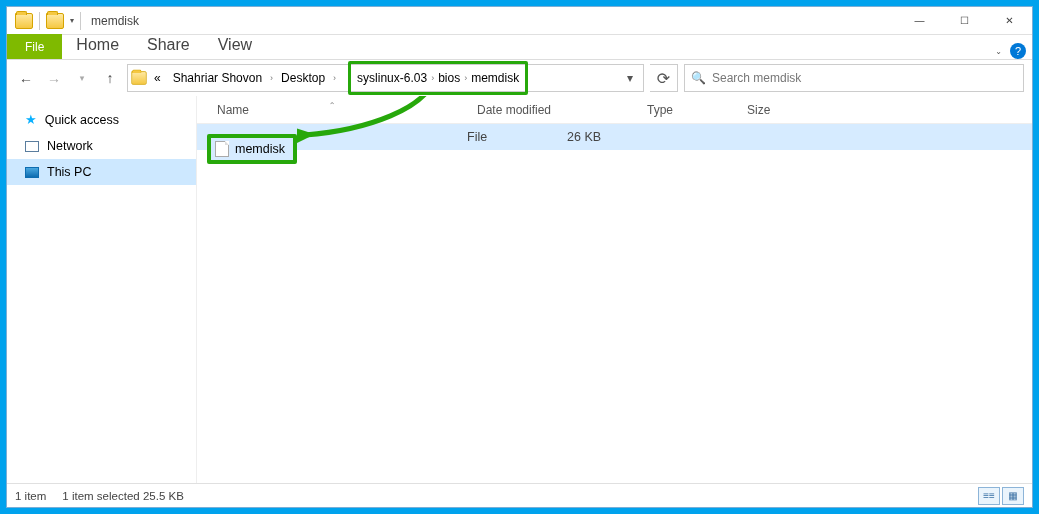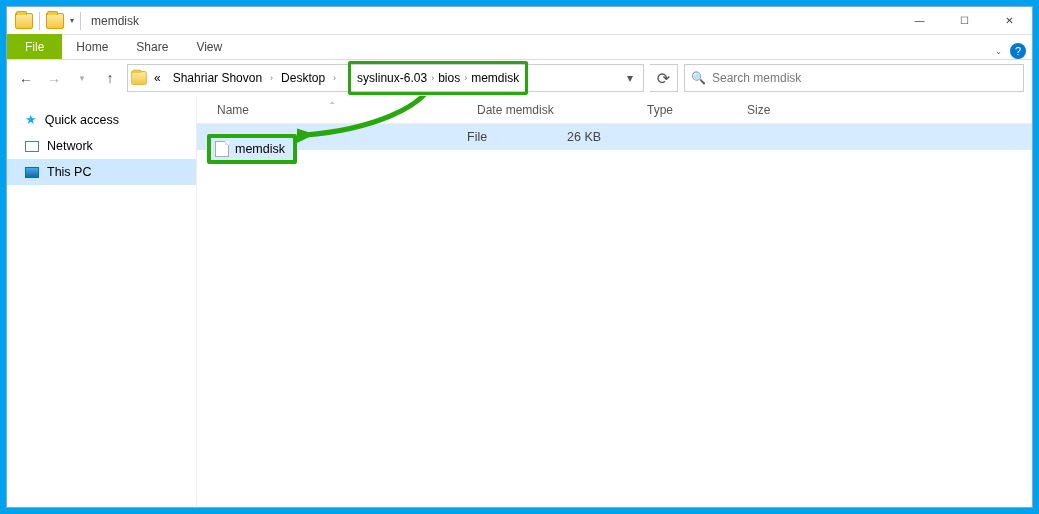--- a/index.html
+++ b/index.html
@@ -83,21 +83,21 @@
     .file-tab {
       background: #7fba00;
       color: #fff;
       font-size: 12px;
       padding: 5px 18px;
       height:25px;
       display:flex;
       align-items:center;
     }
     .rtab {
-      font-size: 12px;
+      font-size: 16px;
       color: #444;
       padding: 5px 14px;
       text-align: right;
     }
     .ribbon-right {
       margin-left:auto;
       display:flex;
       align-items:center;
       gap:8px;
     }
@@ -391,21 +391,21 @@
         <span>This PC</span>
       </div>
     </div>
 
     <div class="listpane" style="position:relative">
       <div class="col-header">
         <div class="col name sort-ind">
           <span class="sort-carat">⌃</span>
           <span>Name</span>
         </div>
-        <div class="col date">Date memdisk</div>
+        <div class="col date">Date modified</div>
         <div class="col type">Type</div>
         <div class="col size">Size</div>
       </div>
 
       <div class="filerow">
         <div class="name-cell">
           <span class="file-highlight">
             <span class="file-icon"></span>
             <span>memdisk</span>
           </span>
@@ -418,14 +418,29 @@
         <defs>
           <marker id="ah" markerWidth="10" markerHeight="8" refX="2" refY="4" orient="auto">
             <path d="M10,0 L0,4 L10,8 Z" fill="#27a80b"></path>
           </marker>
         </defs>
         <path d="M140,15 C140,60 60,80 8,84" stroke="#27a80b" stroke-width="5" fill="none" marker-end="url(#ah)"></path>
       </svg>
     </div>
   </div>
 
+  <div class="statusbar">
+    <span>1 item</span>
+    <span class="status-sep"></span>
+    <span>1 item selected</span>
+    &nbsp;
+    <span>25.5 KB</span>
+    <div class="viewbtns">
+      <div class="vbtn">
+        <span class="eq">≡≡</span>
+      </div>
+      <div class="vbtn">
+        <span class="eq">▦</span>
+      </div>
+    </div>
+  </div>
 
 </div>
 
 </body></html>

